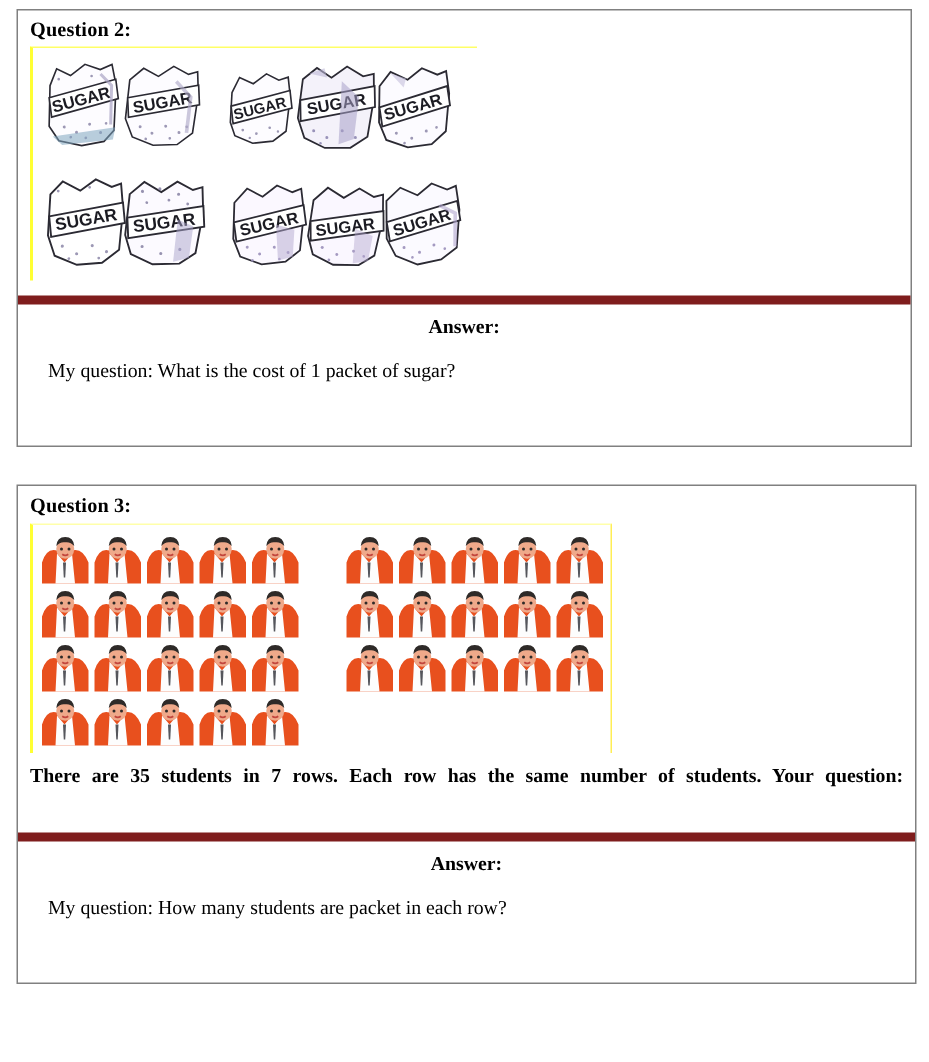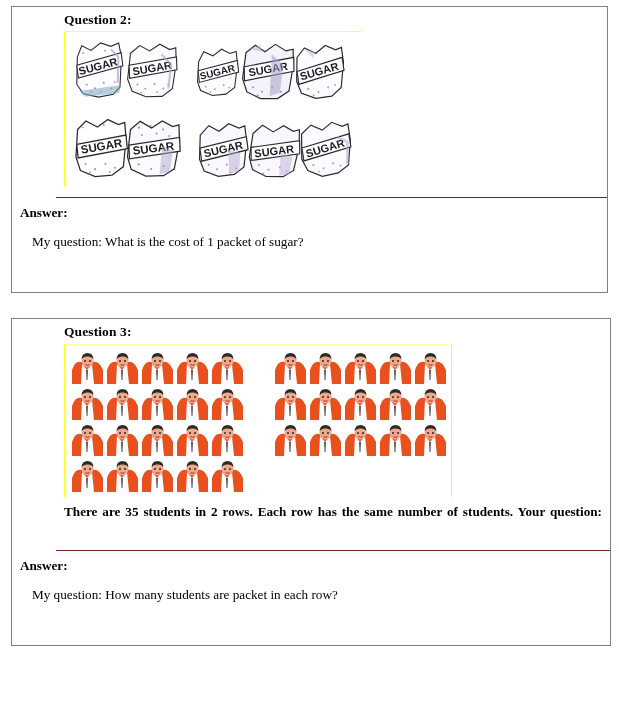--- a/index.html
+++ b/index.html
@@ -30,23 +30,22 @@
     background: #ffffff;
     box-sizing: border-box;
   }
   .qblock + .qblock-gap { height: 25px; }
 
   .cell {
     padding: 0;
     box-sizing: border-box;
   }
   .cell.prompt {
-    border-bottom: 1px solid #7f1d1d;
+    border-bottom: 6px solid #7f1d1d;
     padding: 5px 8px 10px 8px;
-    margin-left: 44px;
   }
   .cell.answer {
     padding: 7px 8px 8px 8px;
   }
 
   .q-label {
     font-weight: bold;
     font-size: 13.5px;
     line-height: 1.25;
     letter-spacing: 0.1px;
@@ -65,20 +64,21 @@
     content: "";
     display: inline-block;
     width: 100%;
   }
 
   .answer-label {
     font-weight: bold;
     font-size: 13.2px;
     margin: 0 0 7px 0;
     line-height: 1.2;
+    text-align: center;
   }
   .answer-text {
     font-size: 13.2px;
     line-height: 1.3;
     margin: 12px;
     padding-bottom: 22px;
   }
 
   
   .illus {
@@ -774,21 +774,21 @@
                   <path d="M11.5 9 Q12 3 17.5 3 Q23 3 23.5 9 Q21 6 17.5 6.5 Q14 6 11.5 9 Z" fill="#2e2a28"></path>
                   <circle cx="15" cy="11" r="1" fill="#2e2a28"></circle>
                   <circle cx="20" cy="11" r="1" fill="#2e2a28"></circle>
                   <path d="M15.5 14.5 Q17.5 16 19.5 14.5" stroke="#c2453c" stroke-width="1.2" fill="none"></path>
                 </svg>
               </div>
           </div>
         </div>
       </div>
 
-      <div class="statement q3">There are 35 students in 2 rows. Each row has the same number of students. Your question:</div>
+      <div class="statement q3">There are 35 students in 7 rows. Each row has the same number of students. Your question:</div>
     </div>
 
     <div class="cell answer">
       <div class="answer-label">Answer:</div>
       <div class="answer-text">My question: How many students are packet in each row?</div>
     </div>
   </div>
 
 </div>
 

